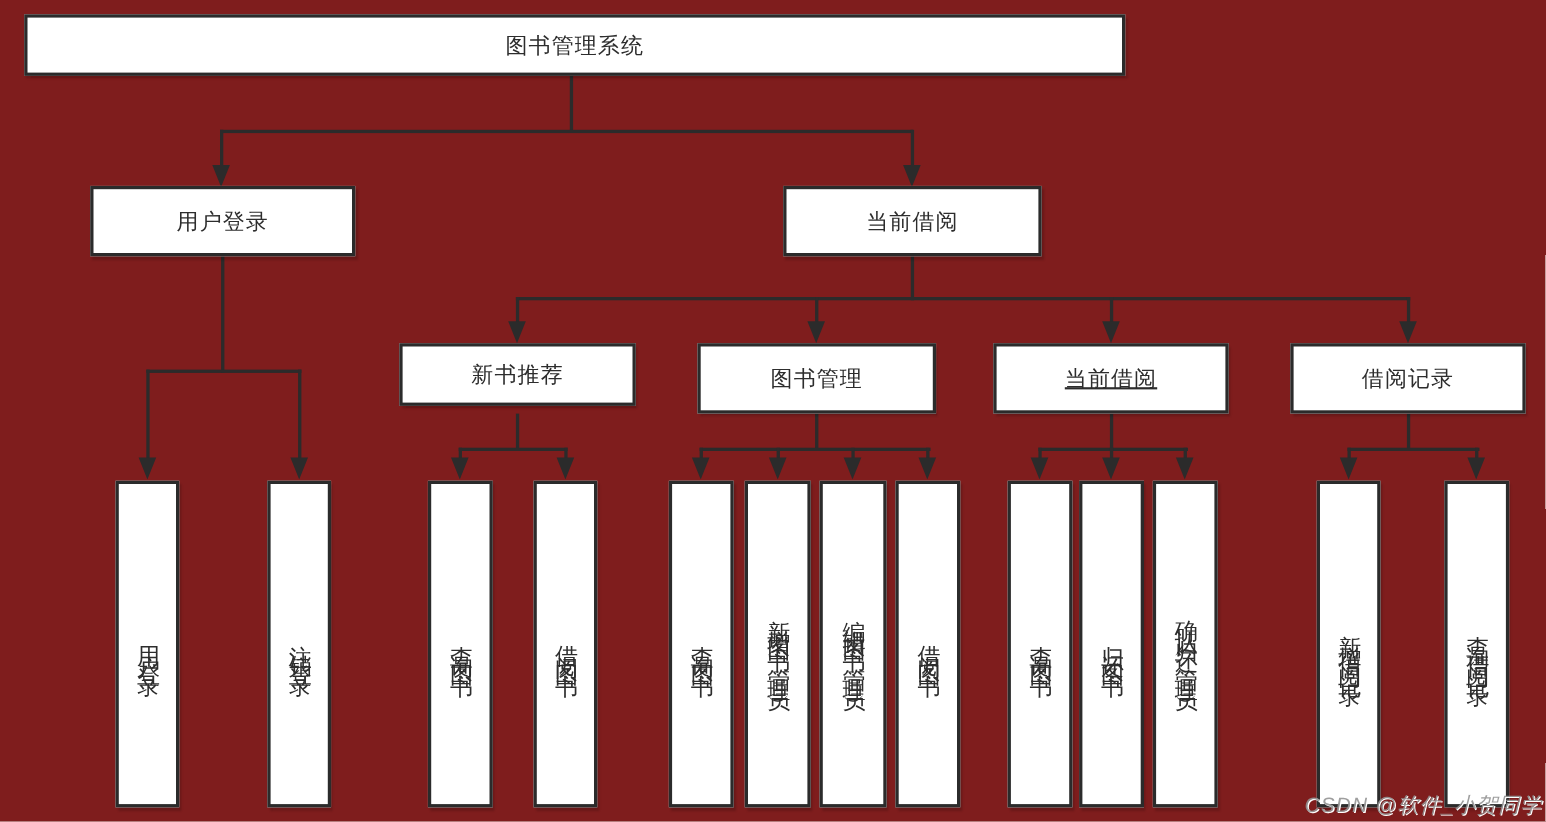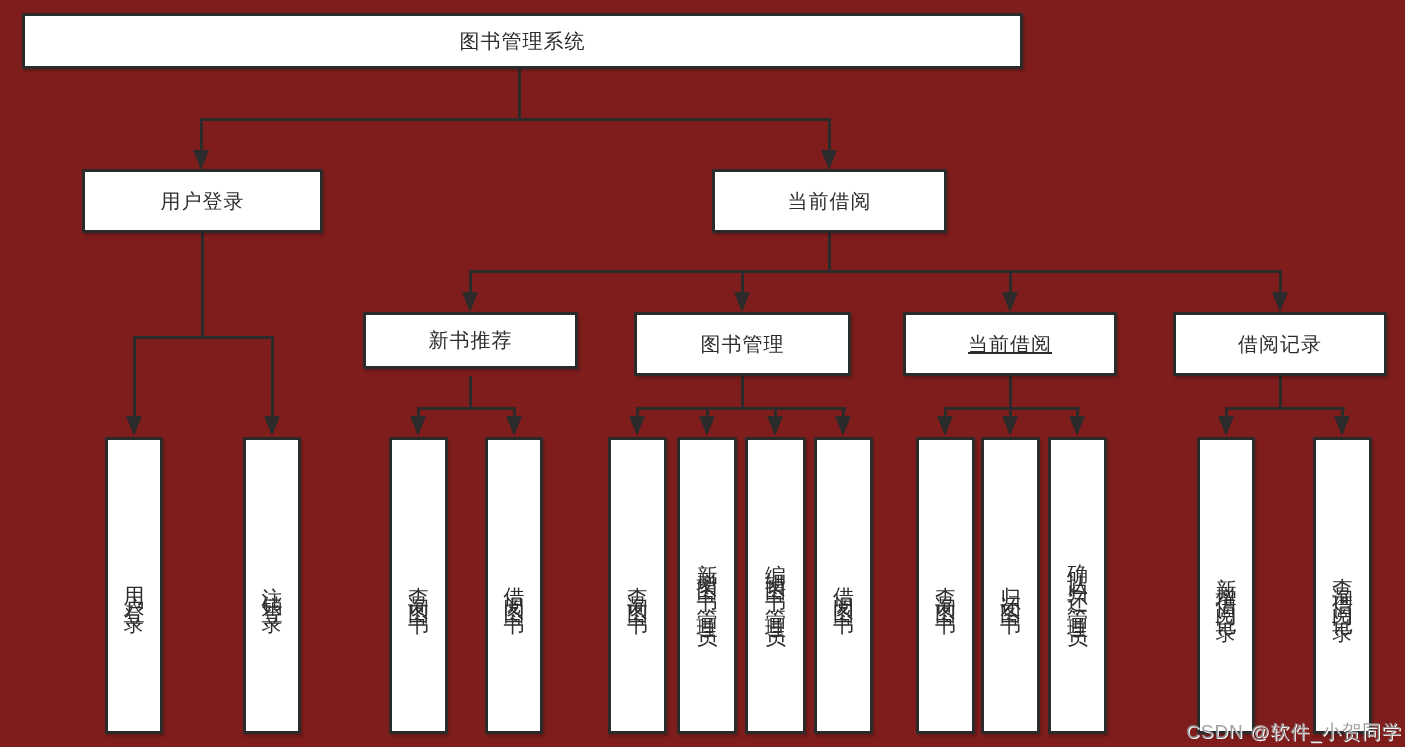--- a/index.html
+++ b/index.html
@@ -43,20 +43,21 @@
   }
   .watermark{
     position:absolute;
     left:1186px;top:719px;
     font-size:19px;
     color:rgba(148,148,148,0.9);
     text-shadow:1px 1px 0 #ffffff;
     letter-spacing:1px;
     z-index:5;
     white-space:nowrap;
+    font-style:italic;
   }
 </style>
 </head>
 <body>
 
 <div id="canvas" style="--line: #2b2b2b; --text: #2d2d2d;">
 
   <div class="box" style="left:22px;top:13px;width:1001px;height:56px;">图书管理系统</div>
 
   <div class="box" style="left:82px;top:169px;width:241px;height:64px;">用户登录</div>

